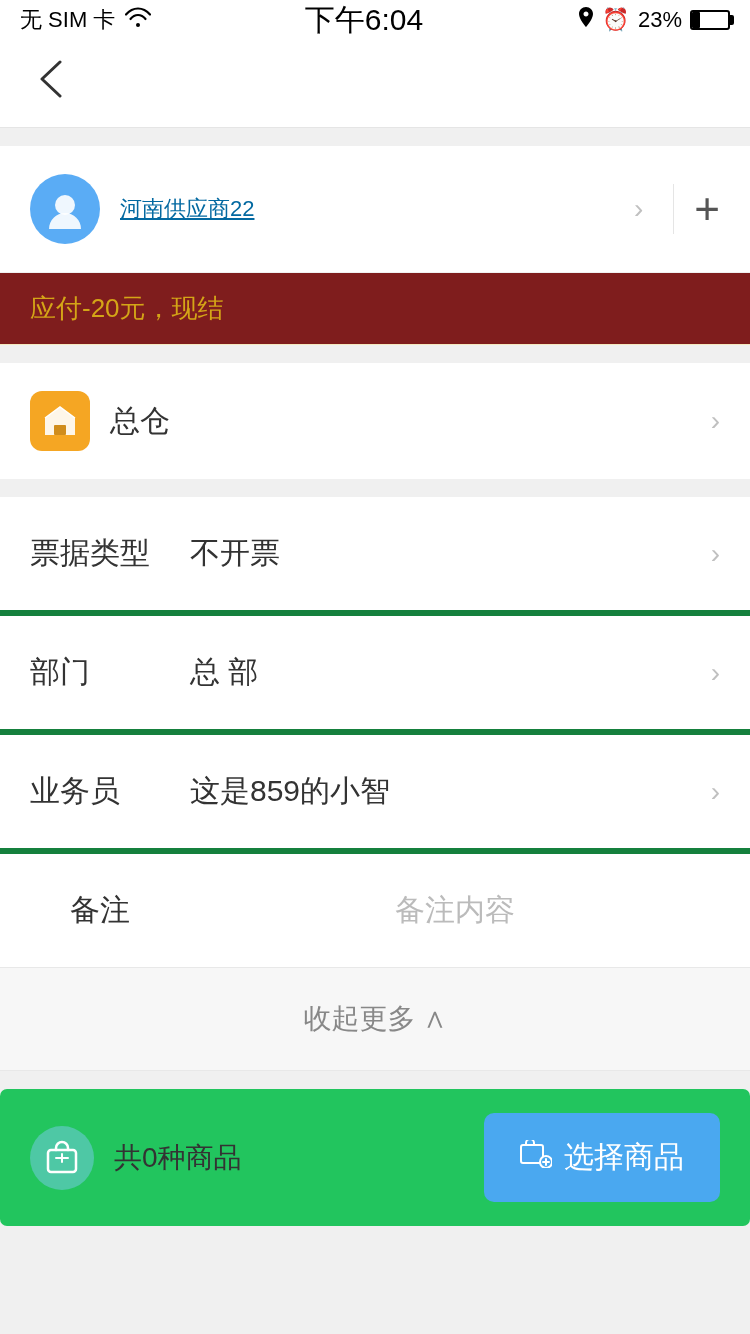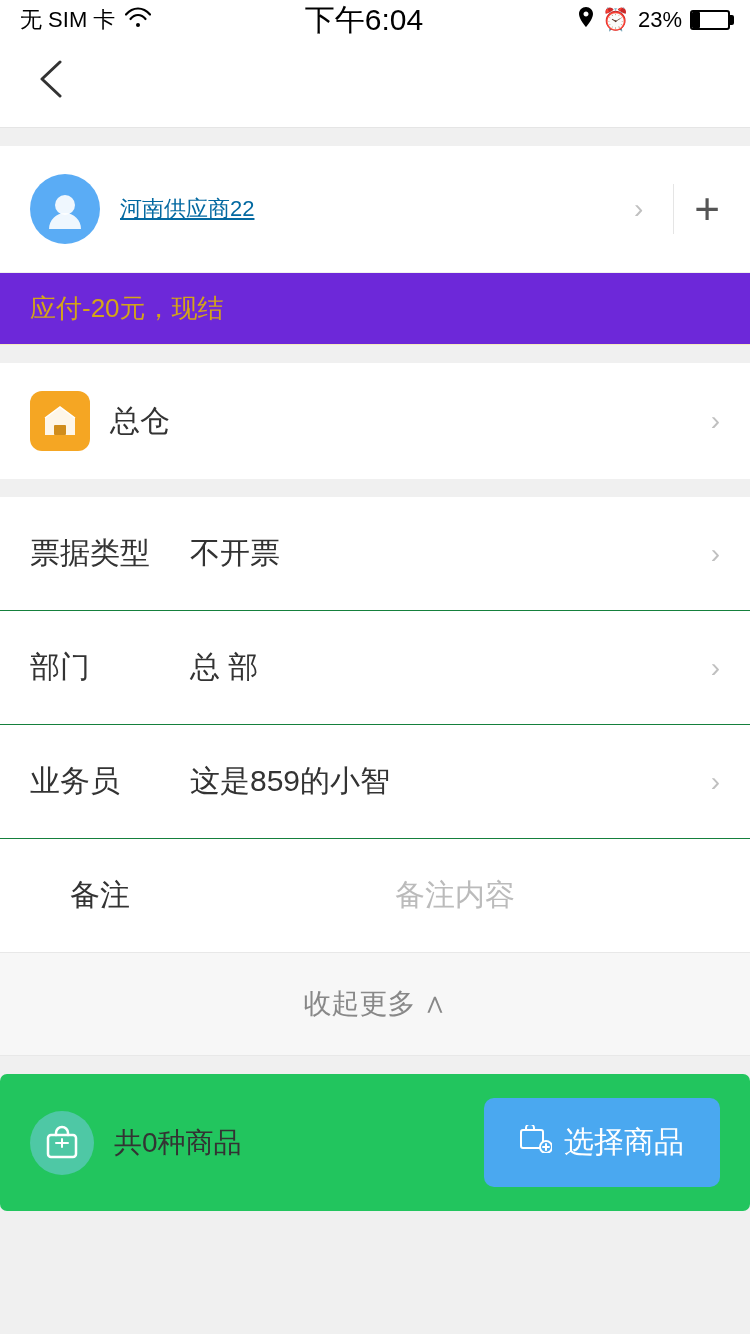--- a/index.html
+++ b/index.html
@@ -144,21 +144,21 @@
     .add-icon {
       color: #555;
       font-size: 44px;
       font-weight: 300;
       padding-left: 20px;
       border-left: 1px solid #e5e5e5;
     }
 
     
     .notice-banner {
-      background: #6d28d9;
+      background: #7f1d1d;
       padding: 18px 30px;
       font-size: 26px;
       color: #d4a517;
       border-bottom: 1px solid #f5e9c0;
     }
 
     
     .warehouse-row {
       display: flex;
       align-items: center;
@@ -191,21 +191,21 @@
     }
 
     
     .form-section {
       background: #fff;
     }
     .form-row {
       display: flex;
       align-items: center;
       padding: 36px 30px;
-      border-bottom: 1px solid #15803d;
+      border-bottom: 6px solid #15803d;
       min-height: 100px;
     }
     .form-row:last-child {
       border-bottom: none;
       text-align: center;
     }
     .form-label {
       font-size: 30px;
       color: #333;
       width: 140px;

